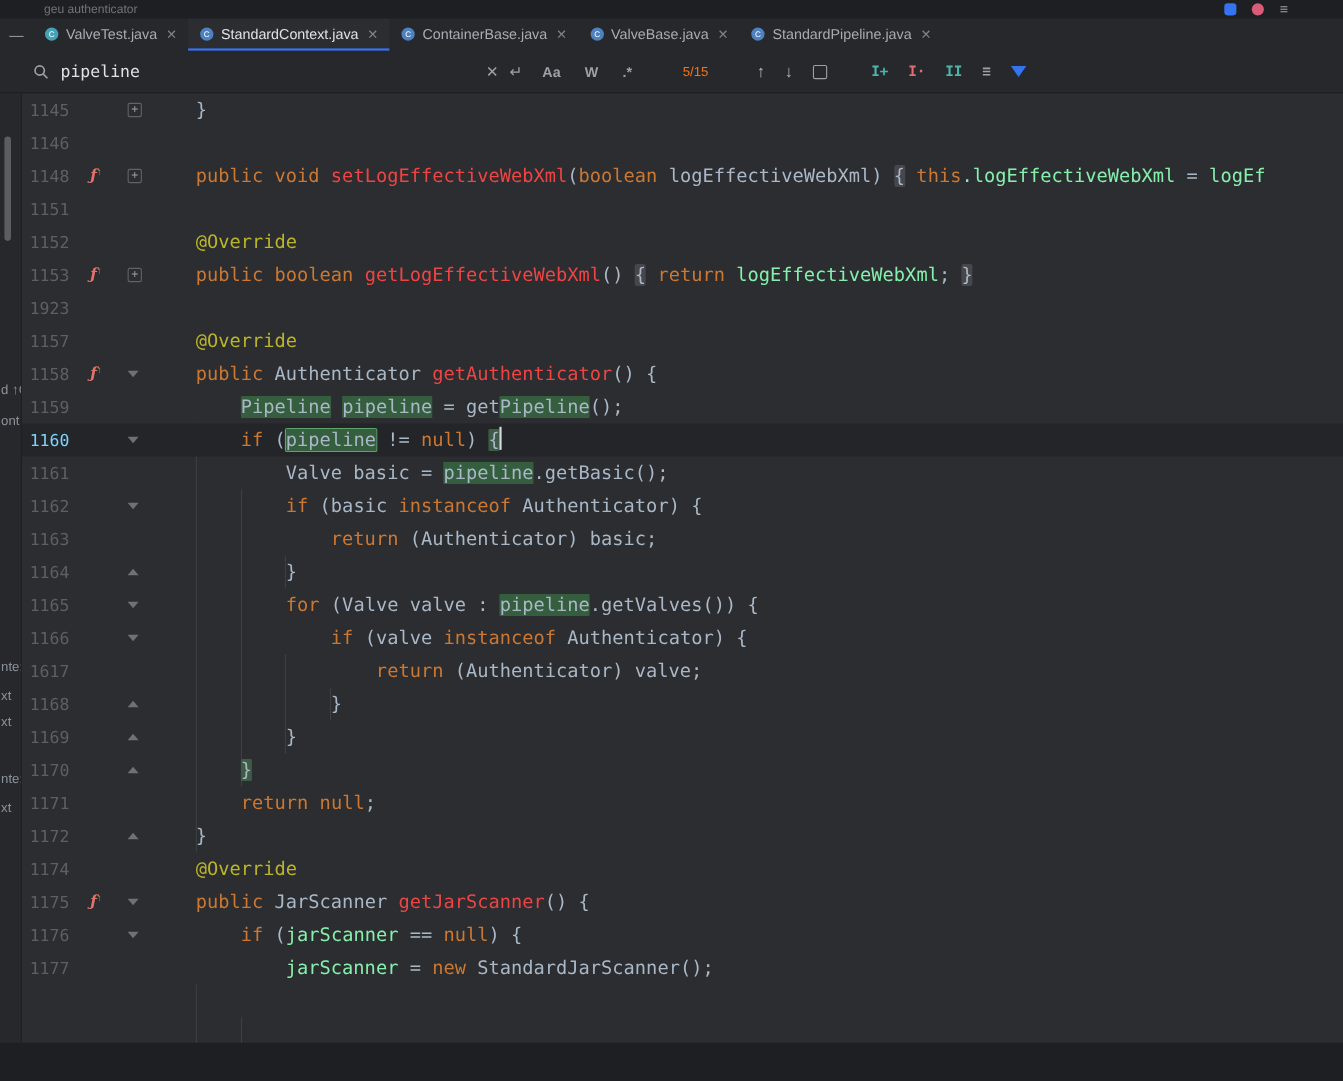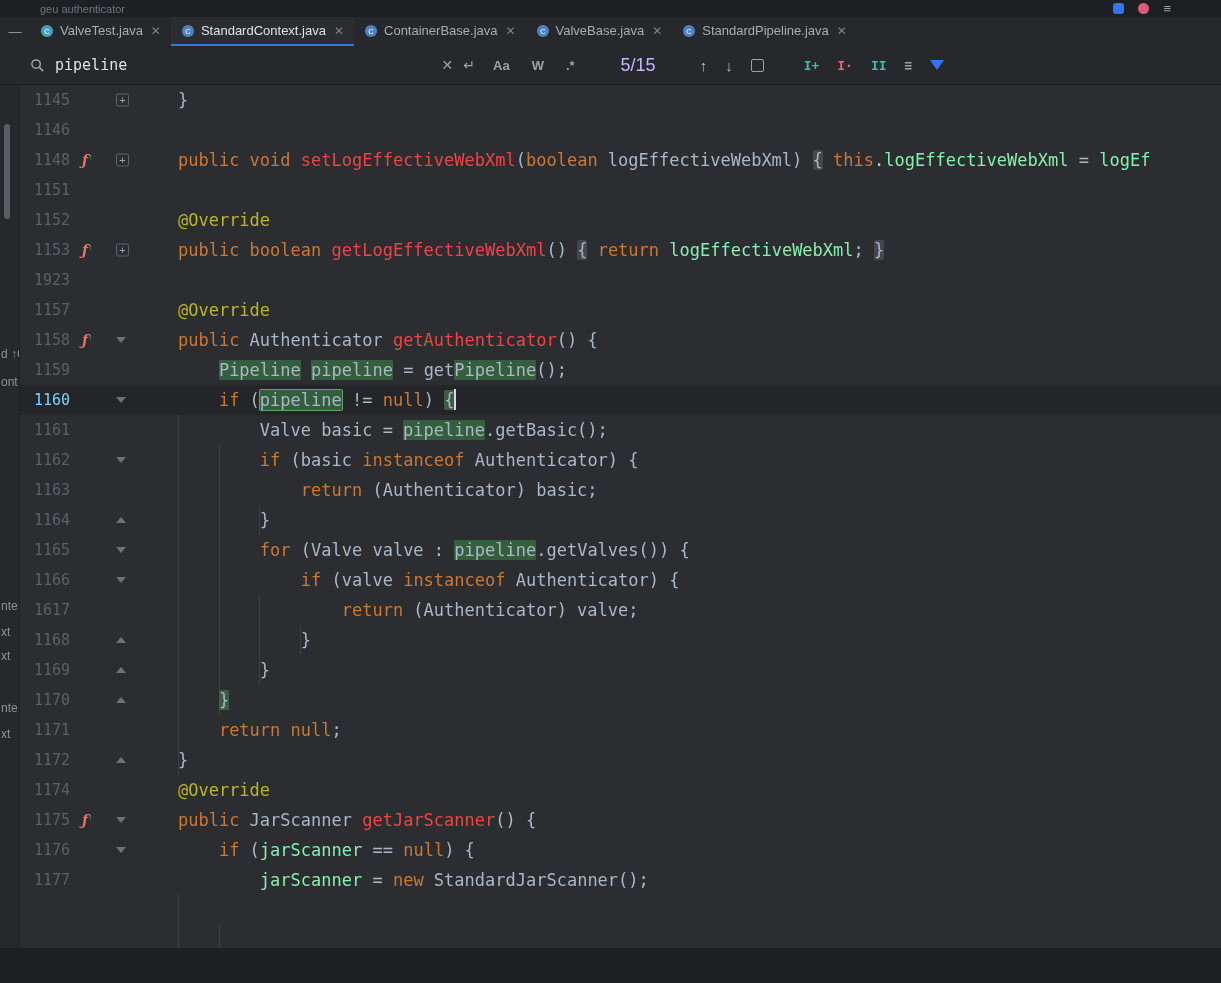--- a/index.html
+++ b/index.html
@@ -25,42 +25,42 @@
   .tab.active{background:#2B2D30;color:#DFE1E5;border-bottom:2px solid #3574F0;}
   .tab .close{color:#7F838A;font-size:12px;margin-left:2px;}
 
   
   .searchbar{height:39px;background:#26282B;border-bottom:1px solid #1A1C1E;
              display:flex;align-items:center;padding-left:30px;gap:14px;}
   .sfield{display:flex;align-items:center;width:445px;gap:10px;}
   .query{flex:1;font:15px "DejaVu Sans Mono",monospace;color:#DFE1E5;cursor:text;}
   .sico{color:#9DA0A8;font-size:14px;cursor:pointer;user-select:none;}
   .toggle{color:#9DA0A8;font-size:13px;font-weight:bold;cursor:pointer;padding:2px 4px;}
-  .counter{color:#c4b5fd;font-size:18px;margin-left:28px;}
+  .counter{color:#f97316;font-size:12px;margin-left:28px;}
   .navgrp{display:flex;align-items:center;gap:18px;margin-left:30px;}
   .arrow{color:#B3B7BD;font-size:15px;cursor:pointer;}
   .selbox{width:13px;height:13px;border:1.5px solid #9DA0A8;border-radius:2px;cursor:pointer;}
   .actgrp{display:flex;align-items:center;gap:18px;margin-left:26px;}
   .act{font:bold 13px "DejaVu Sans Mono",monospace;cursor:pointer;}
   .act.teal{color:#4DB6AC}.act.red{color:#E06C75}.act.gray{color:#9DA0A8}
   .funnel{width:0;height:0;border-left:7px solid transparent;border-right:7px solid transparent;
           border-top:10px solid #3574F0;cursor:pointer;}
 
   
   .mainarea{display:flex;height:878px;}
   .sliver{position:relative;width:20px;background:#26282B;border-right:1px solid #1E2022;overflow:hidden;}
   .sliver .thumb{position:absolute;left:4px;top:39px;width:6px;height:95px;background:#5A5D61;border-radius:3px;cursor:pointer;}
   .frag{position:absolute;left:1px;color:#8A939B;font-size:12px;white-space:nowrap;}
 
   .editor{position:relative;flex:1;background:#2B2D30;overflow:hidden;cursor:text;}
   .guide{position:absolute;width:1px;background:#3C3F43;}
   #lines{position:relative;}
   .row{position:relative;height:30px;white-space:nowrap;}
   .row.cur{background:#232528;}
-  .ln{display:inline-block;width:50px;text-align:right;vertical-align:top;
+  .ln{display:inline-block;width:50px;text-align:center;vertical-align:top;
       font:15px/30px "DejaVu Sans Mono",monospace;color:#5C6064;cursor:pointer;}
   .row.cur .ln{color:#7dd3fc;}
   .gicons{display:inline-block;position:relative;width:67px;height:30px;vertical-align:top;}
   .gi{position:absolute;top:50%;transform:translateY(-50%);cursor:pointer;}
   .gi.ovr{left:12px;}
   .gi.ovr b{color:#E5716B;font:italic bold 14px "DejaVu Serif",serif;}
   .gi.ovr em{color:#6FAF6A;font-style:normal;font-size:9px;position:relative;top:-5px;left:0px;}
   .gi.plus{left:46px;width:13px;height:13px;border:1px solid #5F6367;border-radius:2px;
            color:#9DA0A8;font:11px/11px "Liberation Sans",sans-serif;text-align:center;}
   .gi.fdn{left:46px;width:0;height:0;border-left:5px solid transparent;border-right:5px solid transparent;border-top:6px solid #6E7276;}

